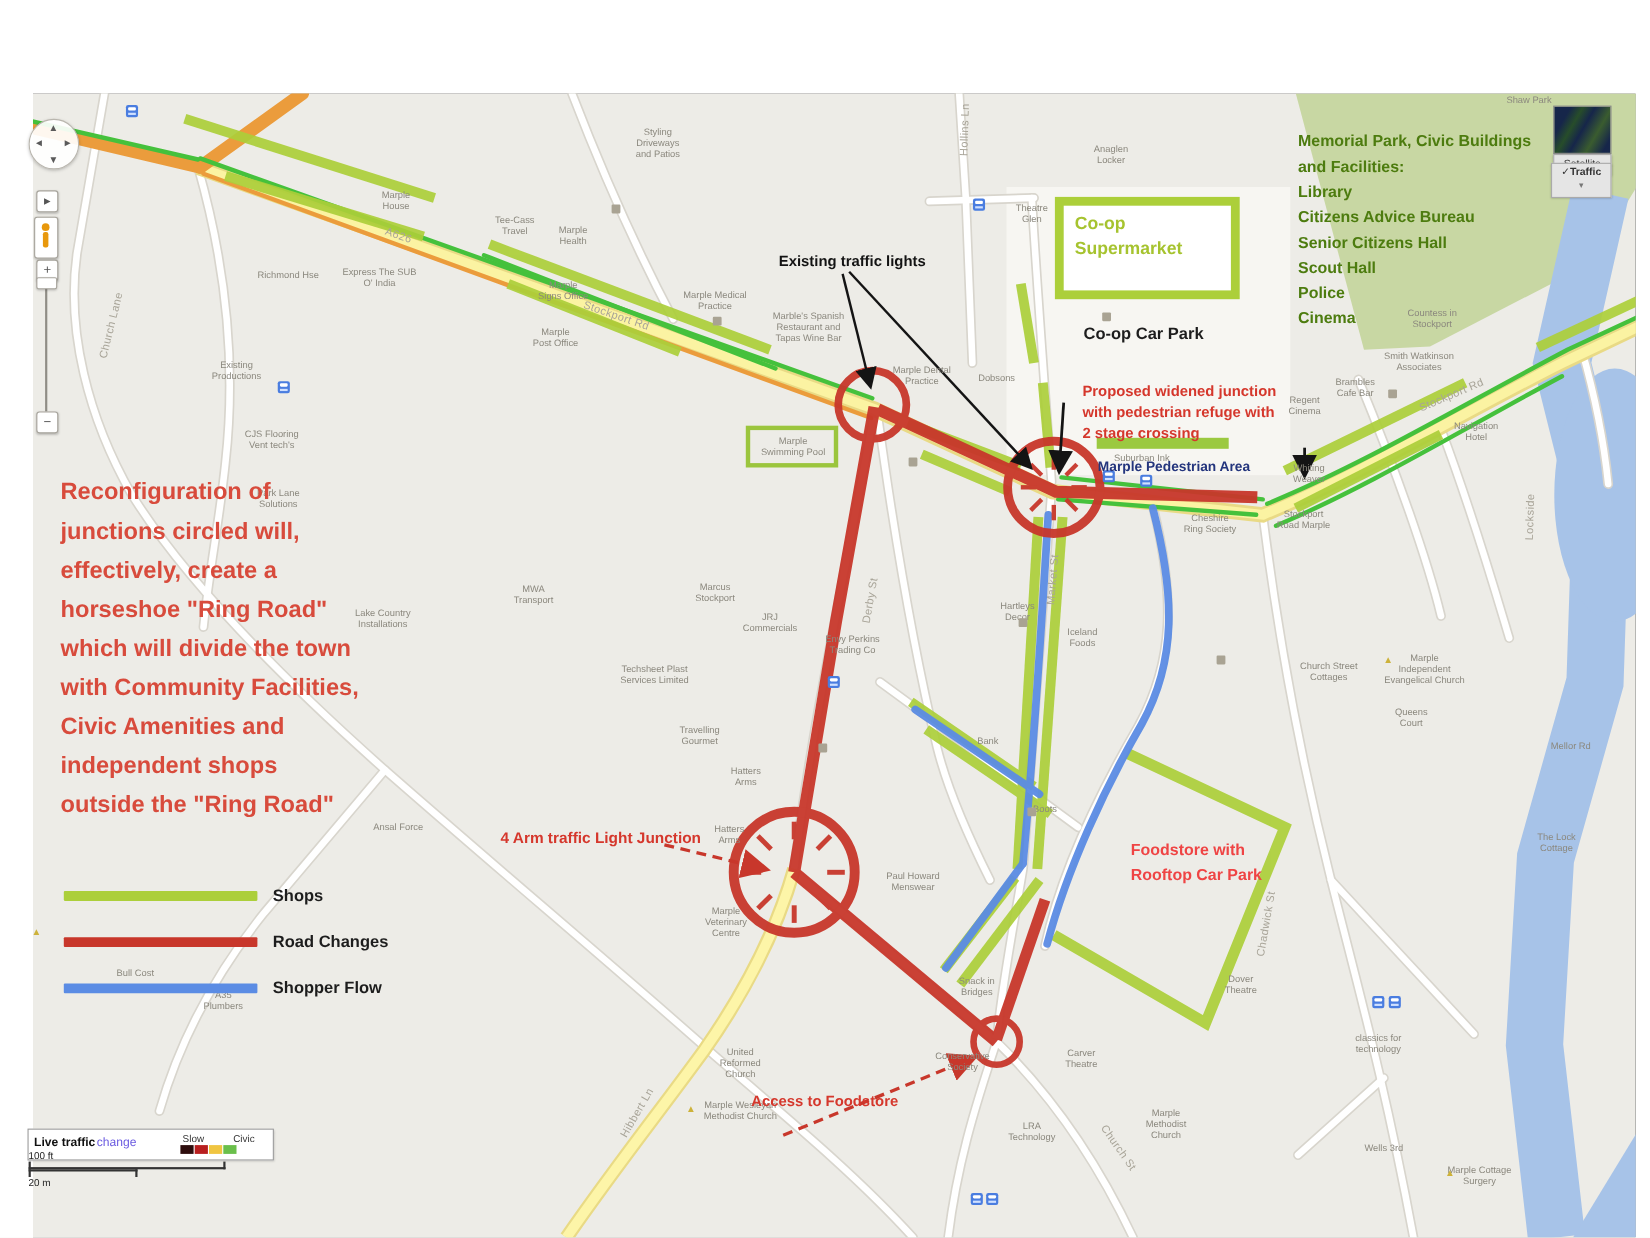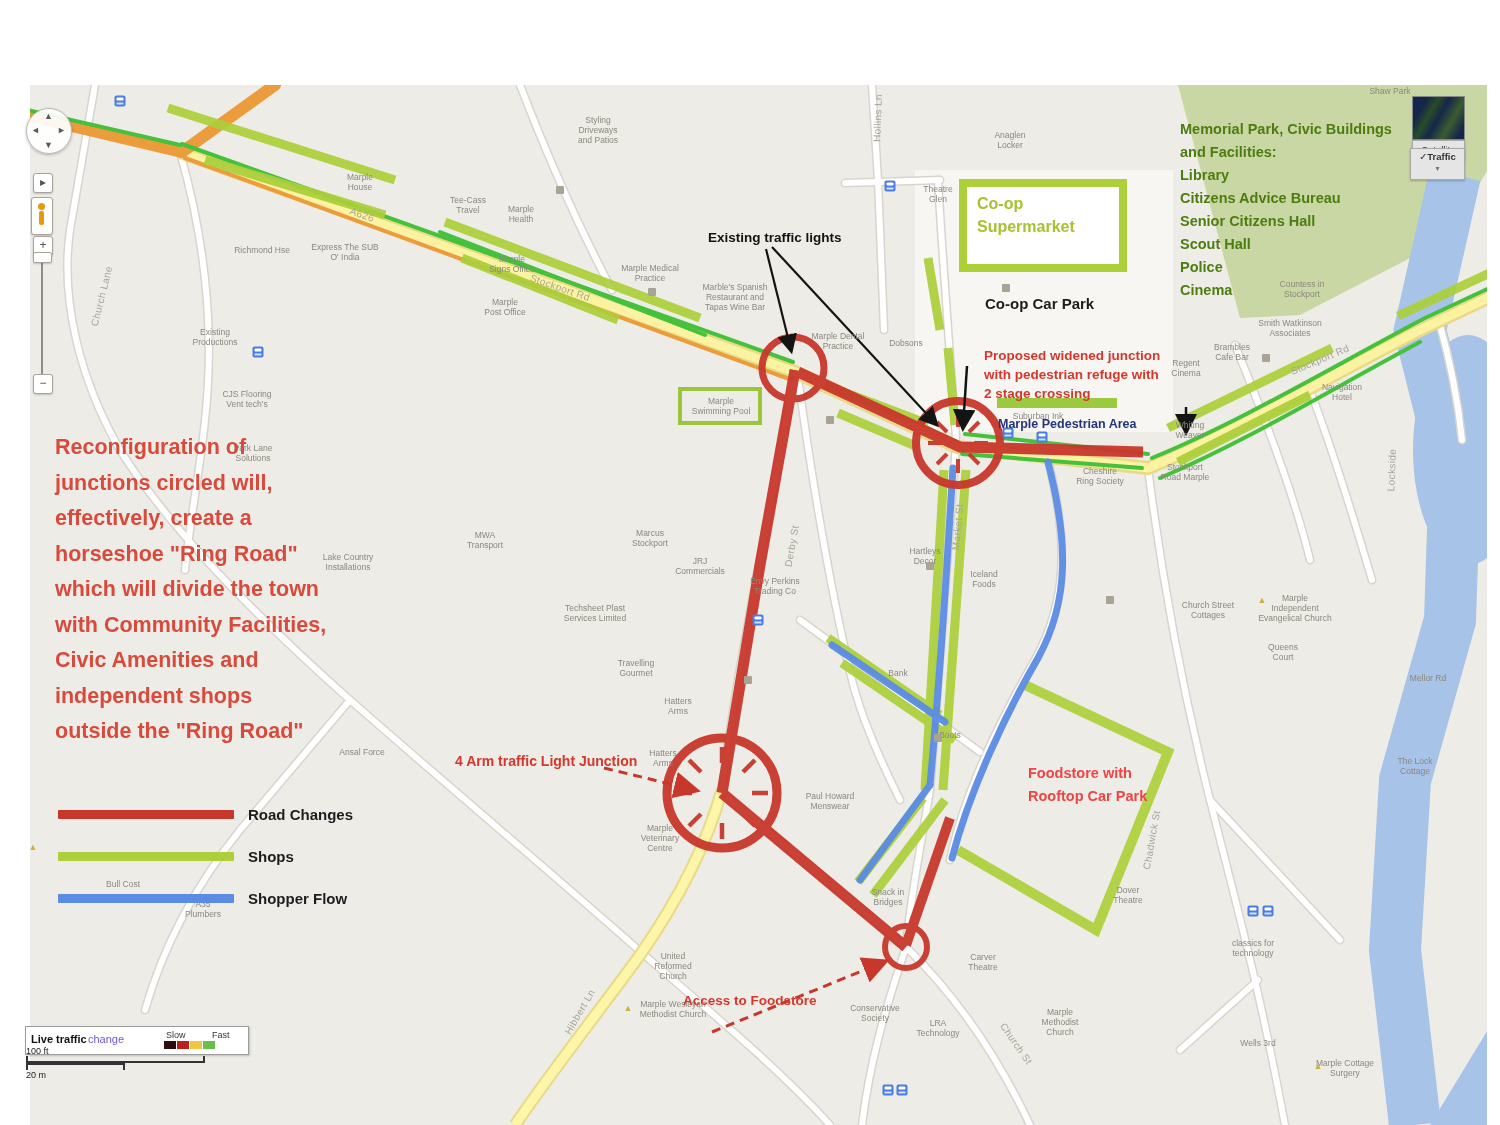--- a/index.html
+++ b/index.html
@@ -332,21 +332,21 @@
 Foods</span>
         <span class="map-label" style="left: 950px; top: 735px; transform: translate(-50%, -50%) rotate(0deg);">Boots</span>
         <span class="map-label" style="left: 660px; top: 838px; transform: translate(-50%, -50%) rotate(0deg);">Marple
 Veterinary
 Centre</span>
         <span class="map-label" style="left: 830px; top: 801px; transform: translate(-50%, -50%) rotate(0deg);">Paul Howard
 Menswear</span>
         <span class="map-label" style="left: 898px; top: 673px; transform: translate(-50%, -50%) rotate(0deg);">Bank</span>
         <span class="map-label" style="left: 888px; top: 897px; transform: translate(-50%, -50%) rotate(0deg);">Snack in
 Bridges</span>
-        <span class="map-label" style="left: 875px; top: 1013px; transform: translate(-50%, -50%) rotate(0deg);">Conservative
+        <span class="map-label" style="left: 875px; top: 965px; transform: translate(-50%, -50%) rotate(0deg);">Conservative
 Society</span>
         <span class="map-label" style="left: 983px; top: 962px; transform: translate(-50%, -50%) rotate(0deg);">Carver
 Theatre</span>
         <span class="map-label" style="left: 1128px; top: 895px; transform: translate(-50%, -50%) rotate(0deg);">Dover
 Theatre</span>
         <span class="map-label" style="left: 1060px; top: 1022px; transform: translate(-50%, -50%) rotate(0deg);">Marple
 Methodist
 Church</span>
         <span class="map-label" style="left: 938px; top: 1028px; transform: translate(-50%, -50%) rotate(0deg);">LRA
 Technology</span>
@@ -438,26 +438,26 @@
 Rooftop Car Park</div>
   <div class="ann" id="ann-access">Access to Foodstore</div>
   <div class="ann" id="ann-existing">Existing traffic lights</div>
   <div class="ann" id="ann-coop">Co-op
 Supermarket</div>
   <div class="ann" id="ann-coop-carpark">Co-op Car Park</div>
   <div class="ann" id="ann-pedestrian">Marple Pedestrian Area</div>
 
   <div id="legend">
     <div class="legend-row">
+      <div class="legend-bar" style="background: rgb(172, 207, 58);"></div>
+      <span class="legend-label">Shops</span>
+    </div>
+    <div class="legend-row">
       <div class="legend-bar" style="background: rgb(200, 55, 43);"></div>
       <span class="legend-label">Road Changes</span>
-    </div>
-    <div class="legend-row">
-      <div class="legend-bar" style="background: rgb(172, 207, 58);"></div>
-      <span class="legend-label">Shops</span>
     </div>
     <div class="legend-row">
       <div class="legend-bar" style="background: rgb(91, 140, 228);"></div>
       <span class="legend-label">Shopper Flow</span>
     </div>
   </div>
 
   <div id="pan">
     <span class="pan-arr" style="left:17px;top:2px;">▲</span>
     <span class="pan-arr" style="left:17px;top:31px;">▼</span>
@@ -477,21 +477,21 @@
   <div class="tr-btn" id="btn-satellite">Satellite</div>
   <div class="tr-btn" id="btn-traffic">
     <span>✓Traffic</span>
     <span class="caret">▾</span>
   </div>
 
   <div id="traffic-panel">
     <span class="tt">Live traffic</span>
     <span class="chg">change</span>
     <span class="slow">Slow</span>
-    <span class="fast">Fast</span>
+    <span class="fast">Civic</span>
     <div id="swatches">
           <div style="background: rgb(46, 13, 13);"></div>
           <div style="background: rgb(184, 31, 31);"></div>
           <div style="background: rgb(240, 197, 65);"></div>
           <div style="background: rgb(106, 191, 75);"></div>
         </div>
   </div>
 
   <div id="scalebar">
     <span>100 ft</span>

